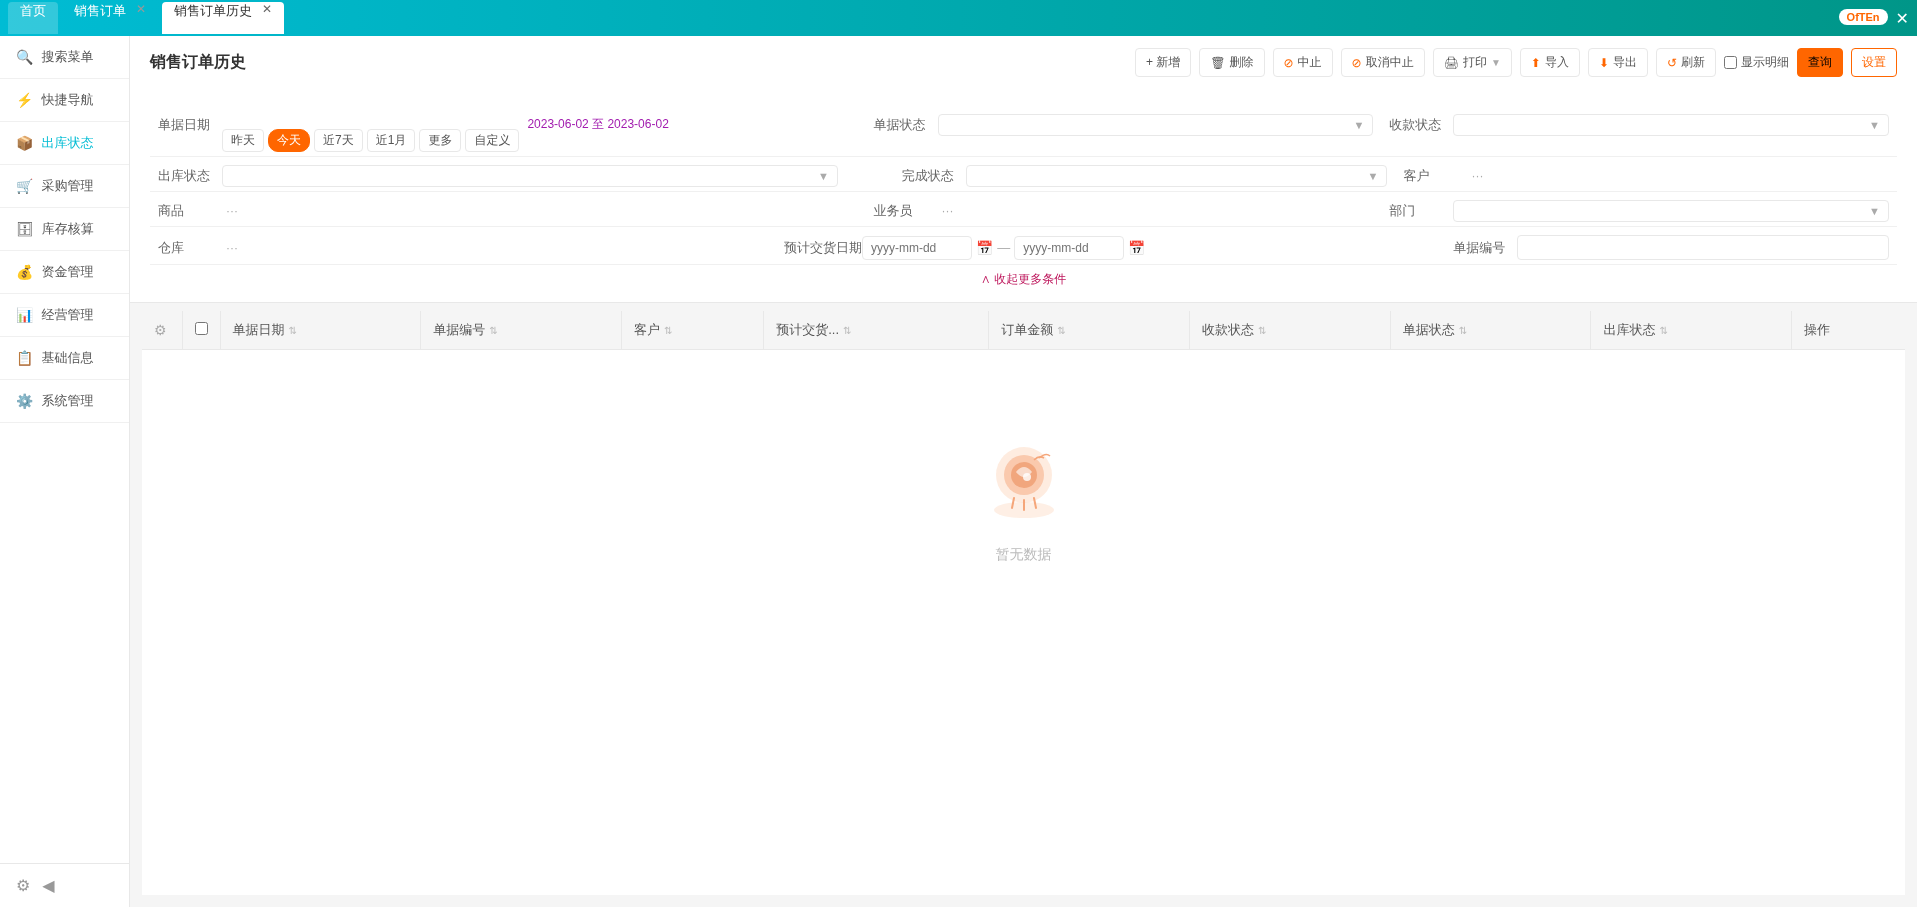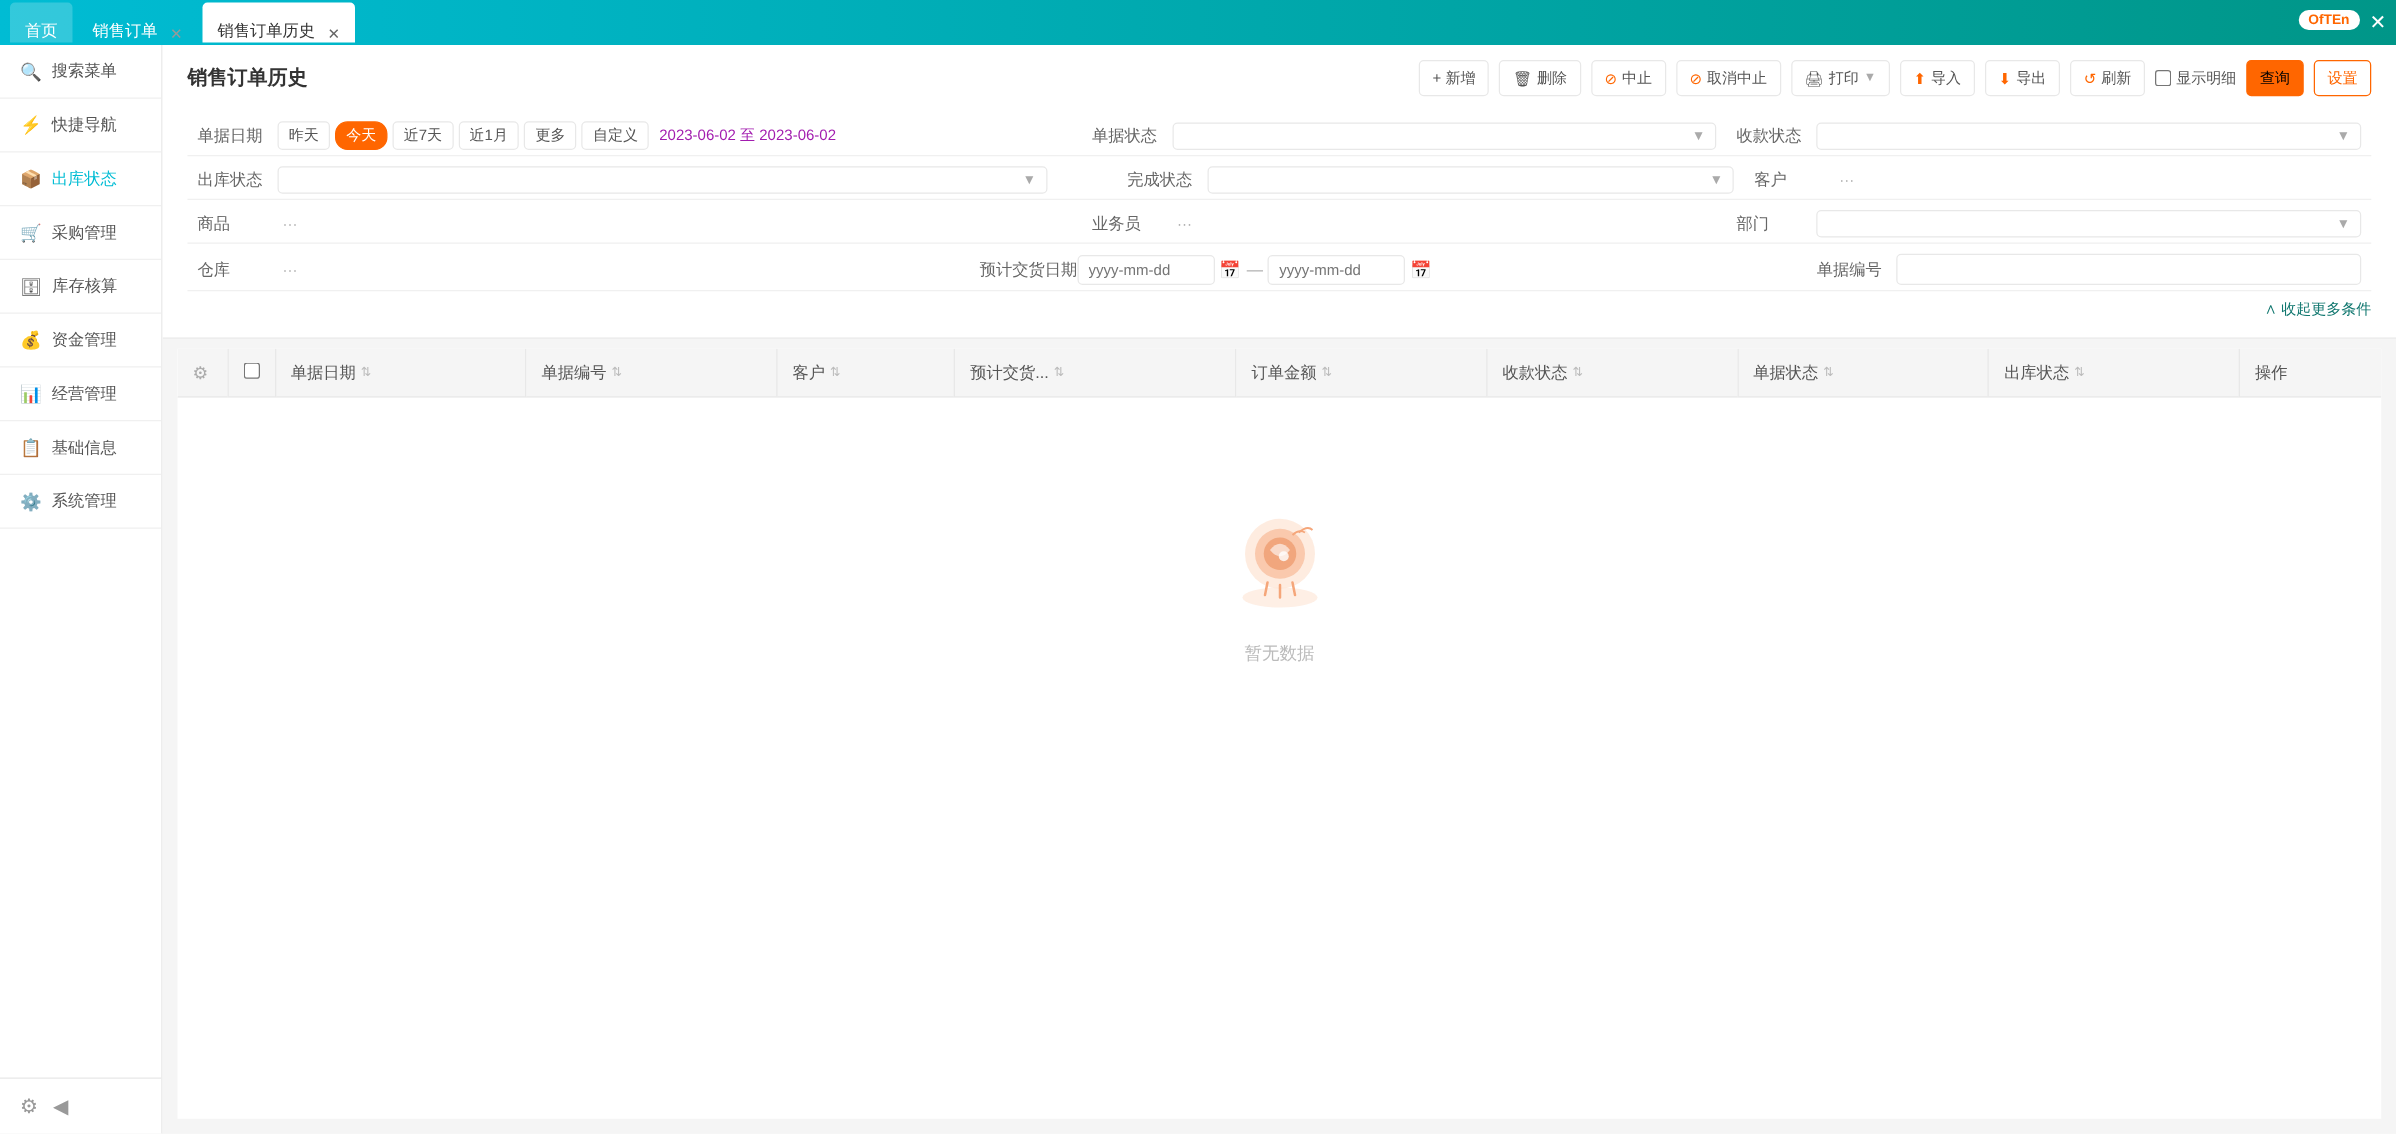--- a/index.html
+++ b/index.html
@@ -12,21 +12,21 @@
       display: flex;
       align-items: center;
       padding: 0 8px;
       gap: 4px;
       flex-shrink: 0;
     }
     .tab-item {
       height: 32px;
       padding: 0 12px;
       display: flex;
-      align-items: flex-end;
+      align-items: flex-start;
       gap: 6px;
       cursor: pointer;
       border-radius: 4px 4px 0 0;
       color: #fff;
       font-size: 13px;
       white-space: nowrap;
     }
     .tab-item.active {
       background: #fff;
       color: #333;
@@ -172,20 +172,21 @@
     .filter-control {
       flex: 1;
       display: flex;
       align-items: center;
       gap: 4px;
       min-width: 0;
     }
     .date-btn-group {
       display: flex;
       gap: 4px;
+      margin-top: 32px;
     }
     .date-btn {
       padding: 2px 8px;
       border: 1px solid #e8e8e8;
       border-radius: 4px;
       background: #fff;
       cursor: pointer;
       font-size: 12px;
       color: #555;
     }
@@ -229,23 +230,23 @@
       color: #bbb;
       width: 110px;
       outline: none;
       background: #fff;
     }
     .cal-icon { color: #aaa; font-size: 14px; cursor: pointer; }
     .date-dash { color: #aaa; }
 
     
     .collapse-row {
-      text-align: right;
+      text-align: center;
       padding: 6px 0;
-      color: #0f766e;
+      color: #be185d;
       font-size: 12px;
       cursor: pointer;
     }
 
     
     .table-container {
       flex: 1;
       overflow: auto;
       background: #fff;
       margin: 8px 0 0 0;

